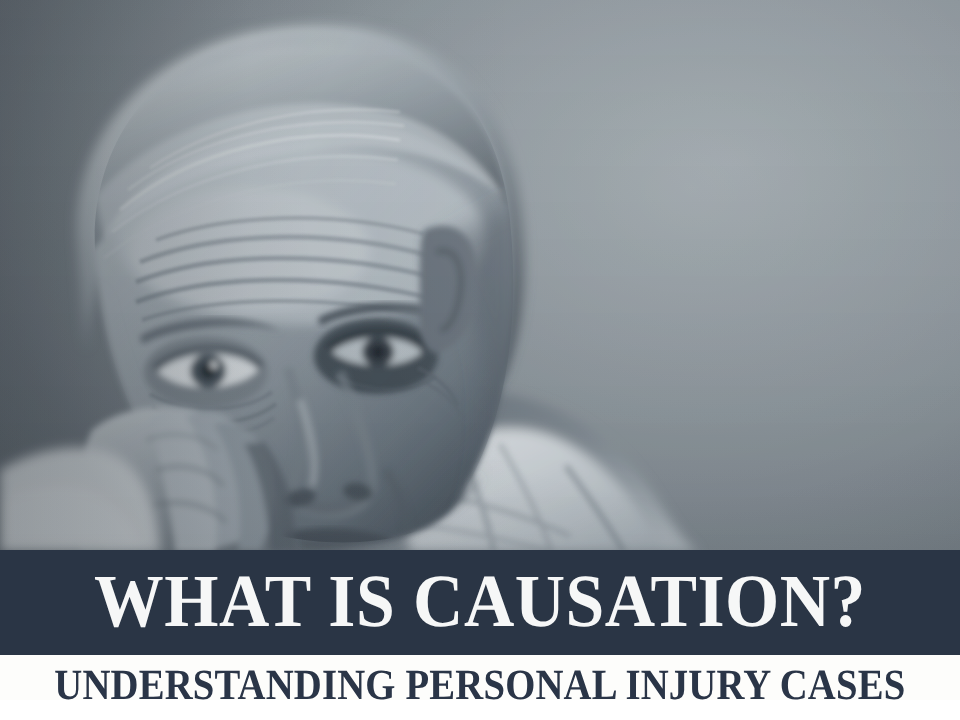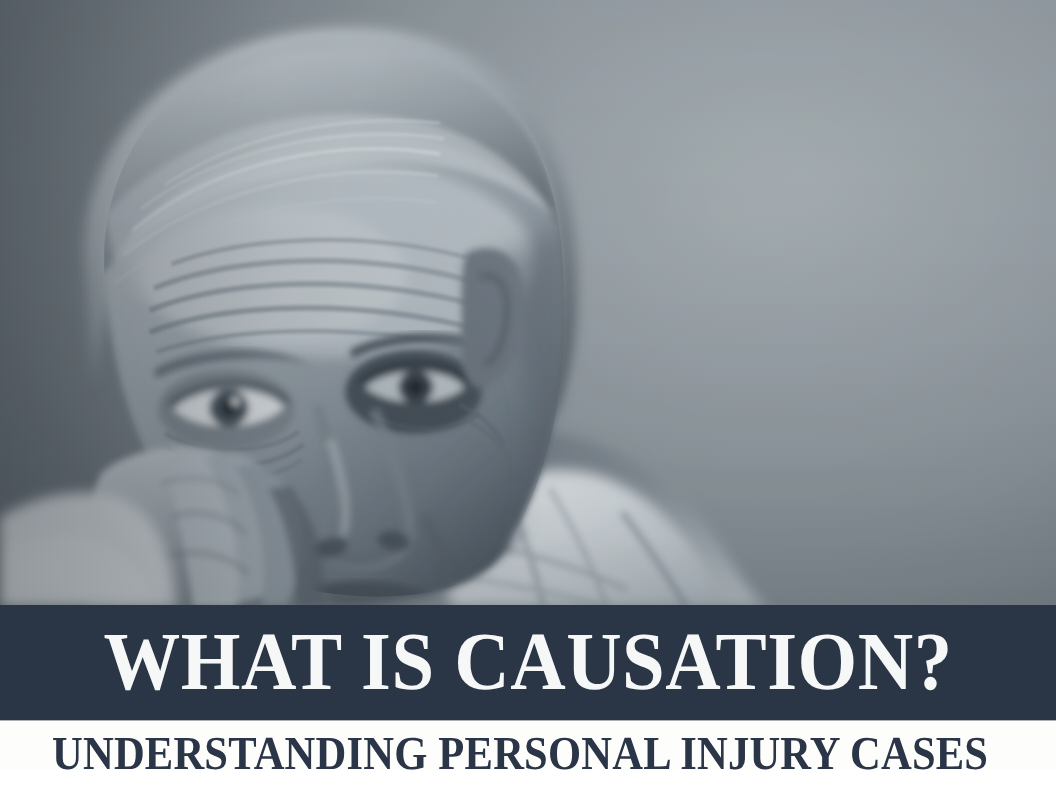--- a/index.html
+++ b/index.html
@@ -85,20 +85,21 @@
   
   .subtitle-strip {
     position: absolute;
     left: 0;
     top: 655px;
     width: 960px;
     height: 65px;
     background: #fdfdfb;
     display: flex;
     align-items: center;
+    justify-content: center;
   }
   .subtitle-text {
     color: #2a3547;
     font-family: "Liberation Serif", "DejaVu Serif", serif;
     font-weight: bold;
     font-size: 43px;
     line-height: 1;
     letter-spacing: 0.2px;
     transform: scaleX(0.90);
     transform-origin: center center;

